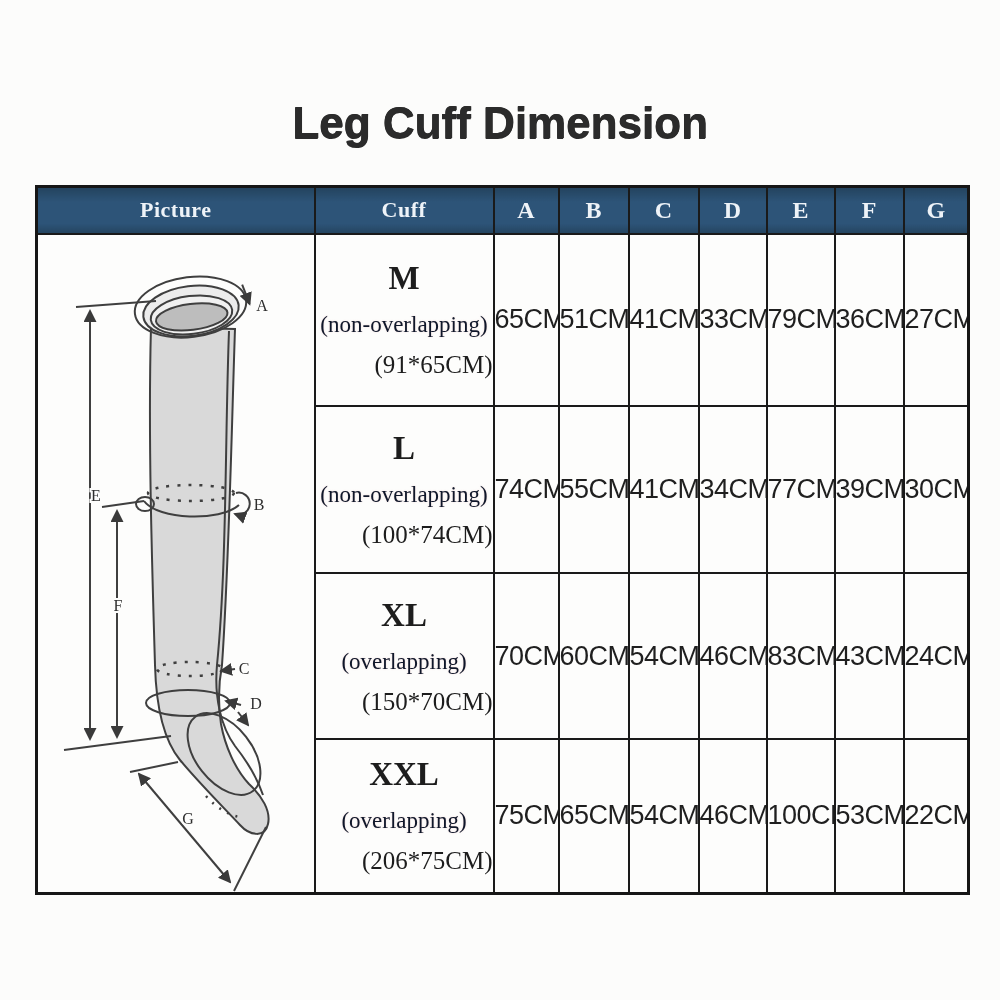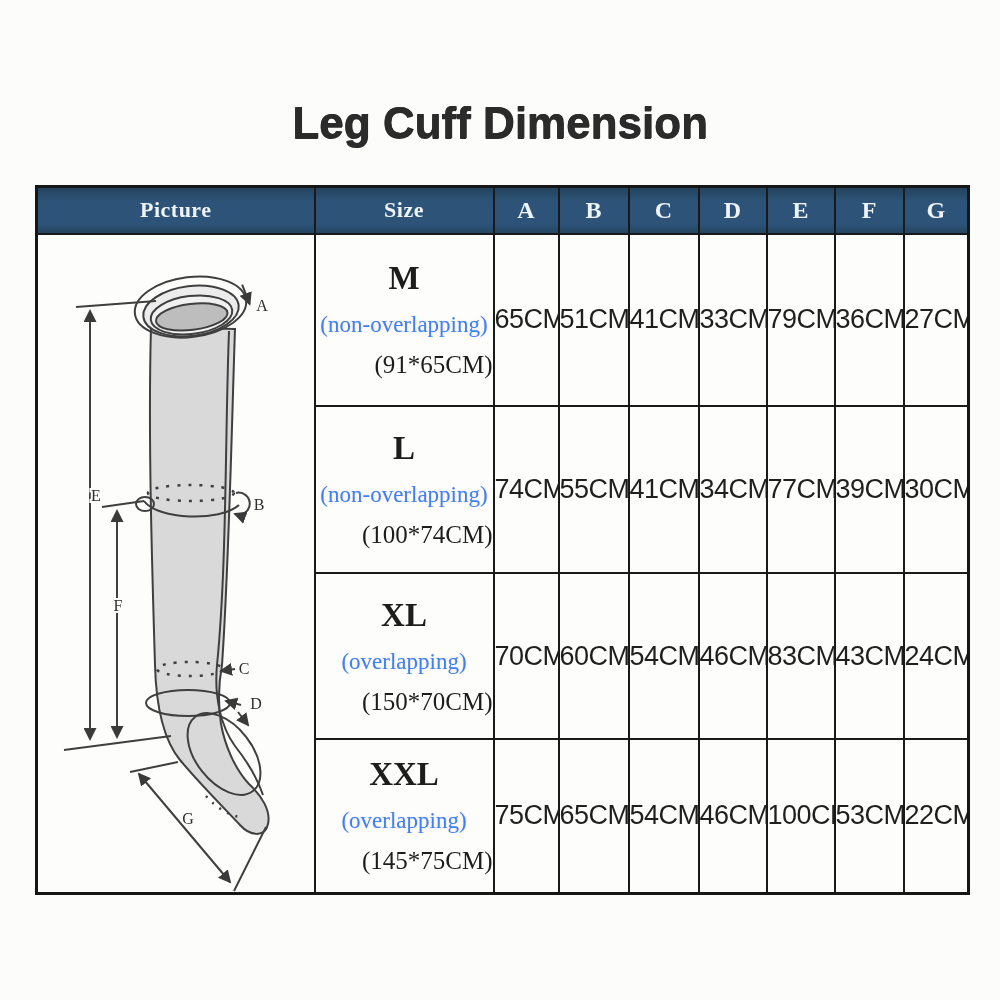--- a/index.html
+++ b/index.html
@@ -42,21 +42,21 @@
     font-weight:700;
   }
   th.hdr-text{font-size:22px;letter-spacing:0.5px;}
   th.hdr-letter{font-size:24px;}
   td.pic-cell{background:#fdfdfc;padding:0;}
   td.size-cell{
     font-family:"Liberation Serif", serif;color:#1d1d1d;
     line-height:1.0;
   }
   .size-name{font-size:33px;font-weight:600;margin-bottom:18px;}
-  .size-wrap{font-size:23px;margin-bottom:16px;color:#3b82f6;text-shadow:0 0 2px rgba(225,150,150,0.35);}
+  .size-wrap{font-size:23px;margin-bottom:16px;color:#0f172a;text-shadow:0 0 2px rgba(225,150,150,0.35);}
   .size-dims{font-size:25px;text-align:right;}
   td.val-cell{
     font-family:"Liberation Sans", sans-serif;
     font-size:27px;color:#1f1f1f;letter-spacing:-0.5px;
   }
   .leg-svg{display:block;width:278px;height:657px;}
 </style>
 </head>
 <body>
 
@@ -70,21 +70,21 @@
       <col style="width:70px">
       <col style="width:70px">
     <col style="width:68px">
       <col style="width:68px">
       <col style="width:69px">
       <col style="width:65px">
   </colgroup>
   <thead>
     <tr>
       <th class="hdr-text">Picture</th>
-      <th class="hdr-text">Size</th>
+      <th class="hdr-text">Cuff</th>
       <th class="hdr-letter">A</th>
       <th class="hdr-letter">B</th>
       <th class="hdr-letter">C</th>
       <th class="hdr-letter">D</th>
       <th class="hdr-letter">E</th>
       <th class="hdr-letter">F</th>
       <th class="hdr-letter">G</th>
     </tr>
   </thead>
   <tbody>
@@ -185,21 +185,21 @@
       <td class="val-cell">54CM</td>
       <td class="val-cell">46CM</td>
       <td class="val-cell">83CM</td>
       <td class="val-cell">43CM</td>
       <td class="val-cell">24CM</td>
     </tr>
     <tr class="row-xxl">
       <td class="size-cell">
         <div class="size-name">XXL</div>
         <div class="size-wrap">(overlapping)</div>
-        <div class="size-dims">(145*75CM)</div>
+        <div class="size-dims">(206*75CM)</div>
       </td>
       <td class="val-cell">75CM</td>
       <td class="val-cell">65CM</td>
       <td class="val-cell">54CM</td>
       <td class="val-cell">46CM</td>
       <td class="val-cell">100CM</td>
       <td class="val-cell">53CM</td>
       <td class="val-cell">22CM</td>
     </tr>
   </tbody>

